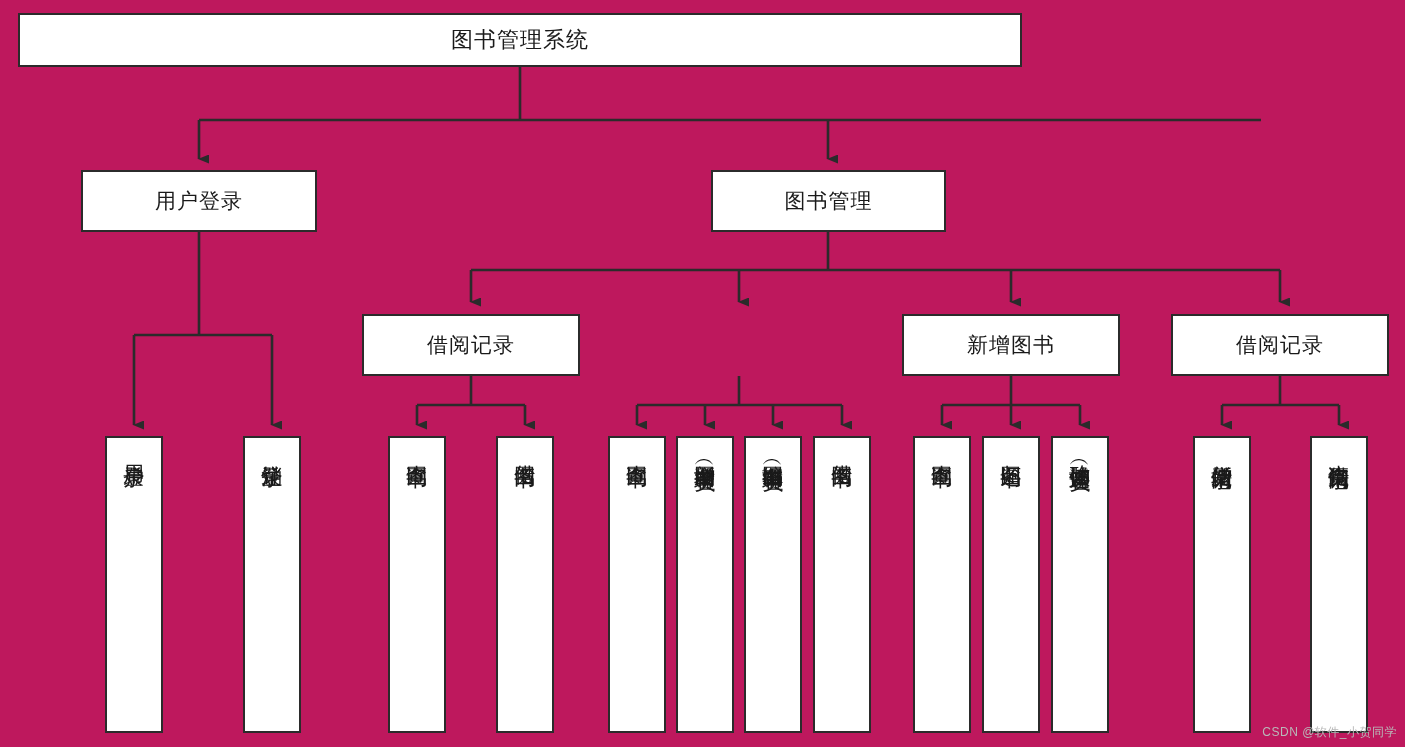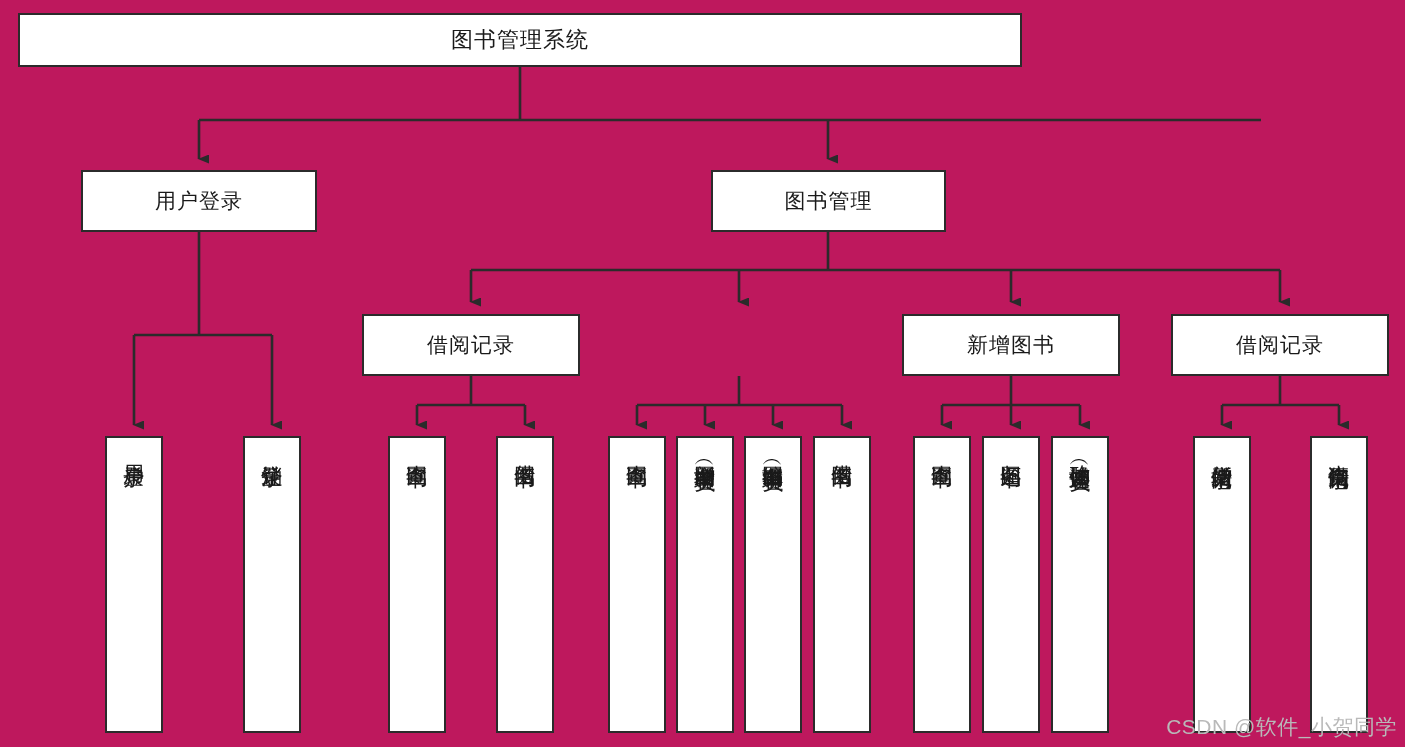--- a/index.html
+++ b/index.html
@@ -10,21 +10,21 @@
   .node{position:absolute;box-sizing:border-box;background:#ffffff;
         border:2.5px solid #2b2b2b;display:flex;align-items:center;
         justify-content:center;color:#1a1a1a;}
   .node.horiz{font-size:21px;letter-spacing:1px;}
   .node.root{font-size:22px;letter-spacing:1px;}
   .node.leaf{writing-mode:vertical-rl;text-orientation:upright;
              justify-content:flex-start;align-items:center;
              padding-top:10px;font-size:21px;line-height:1.12;
              letter-spacing:1px;}
   .watermark{position:absolute;right:8px;bottom:6px;color:#b9b9b9;
-             font-size:21px;letter-spacing:.5px;white-space:nowrap;}
+             font-size:12px;letter-spacing:.5px;white-space:nowrap;}
 </style>
 </head>
 <body>
 
 <div id="canvas">
 
   <svg class="wires" viewBox="0 0 1405 747">
     <defs>
       <marker id="arw" markerWidth="9" markerHeight="11" refX="4.5" refY="10" orient="auto" markerUnits="userSpaceOnUse">
         <path d="M0,0 L9,0 L4.5,11 Z" fill="#2b2b2b"></path>

